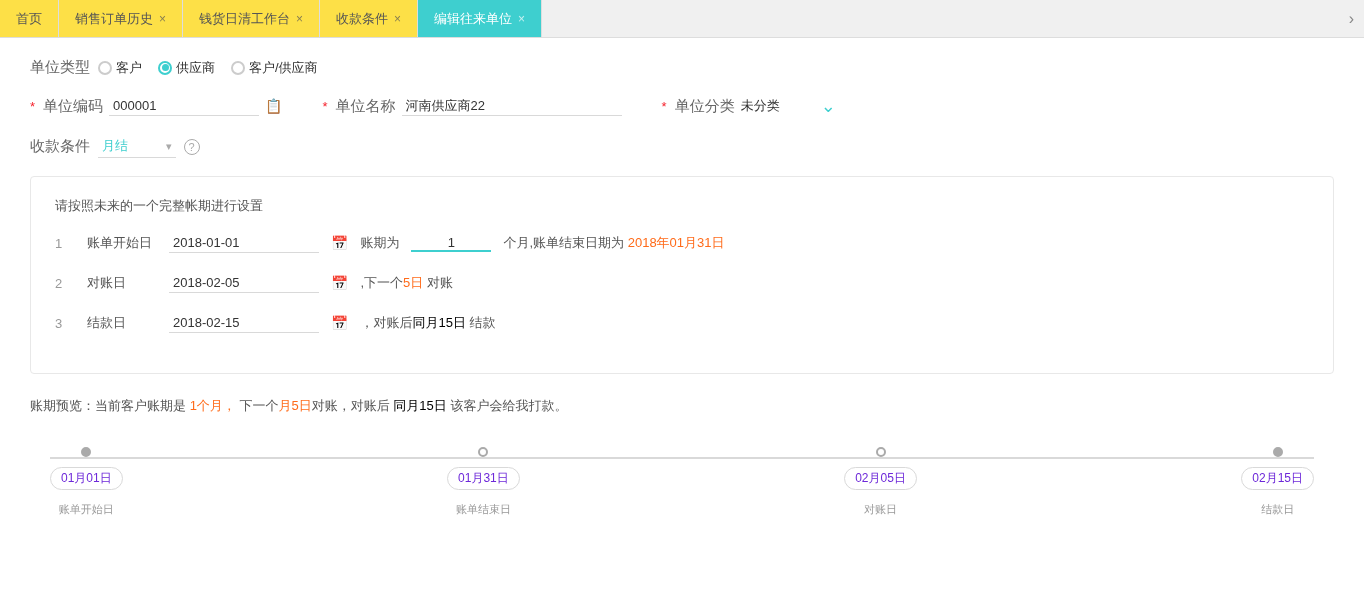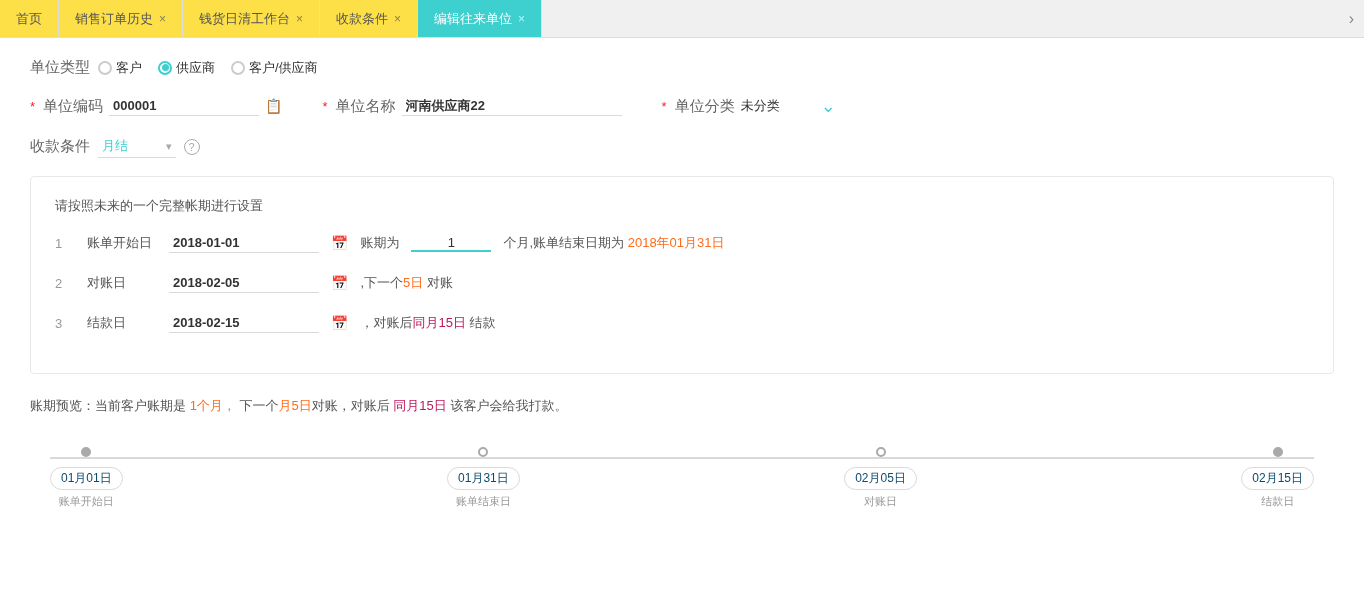--- a/index.html
+++ b/index.html
@@ -101,21 +101,20 @@
     }
 
     .form-input {
       border: none;
       border-bottom: 1px solid #d9d9d9;
       outline: none;
       padding: 2px 4px;
       font-size: 13px;
       width: 150px;
       color: #333;
-      font-weight: bold;
     }
     .form-input.wide { width: 220px; }
 
     .calendar-icon {
       color: #aaa;
       cursor: pointer;
       font-size: 14px;
     }
 
     .select-wrapper {
@@ -176,21 +175,21 @@
     .period-row-label {
       color: #555;
       white-space: nowrap;
       width: 70px;
     }
     .period-desc {
       color: #555;
       font-size: 13px;
     }
     .highlight-orange { color: #ff6b1a; }
-    .highlight-green { color: #be185d; }
+    .highlight-green { color: #000000; }
 
     .month-input {
       border: none;
       border-bottom: 2px solid #3ecfcf;
       outline: none;
       width: 80px;
       font-size: 13px;
       text-align: center;
       color: #333;
     }
@@ -229,24 +228,24 @@
       border: 2px solid #aaa;
       background: #fff;
       margin-bottom: 6px;
     }
     .timeline-dot.end { background: #aaa; }
     .timeline-label-box {
       border: 1px solid #d9d9d9;
       border-radius: 12px;
       padding: 2px 10px;
       font-size: 12px;
-      color: #0c4a6e;
+      color: #6d28d9;
       background: #fff;
       white-space: nowrap;
-      margin-bottom: 4px;
+      margin-bottom: 12px;
     }
     .timeline-sublabel {
       font-size: 11px;
       color: #999;
       white-space: nowrap;
     }
     .tl-col {
       display: flex;
       flex-direction: column;
       align-items: center;

